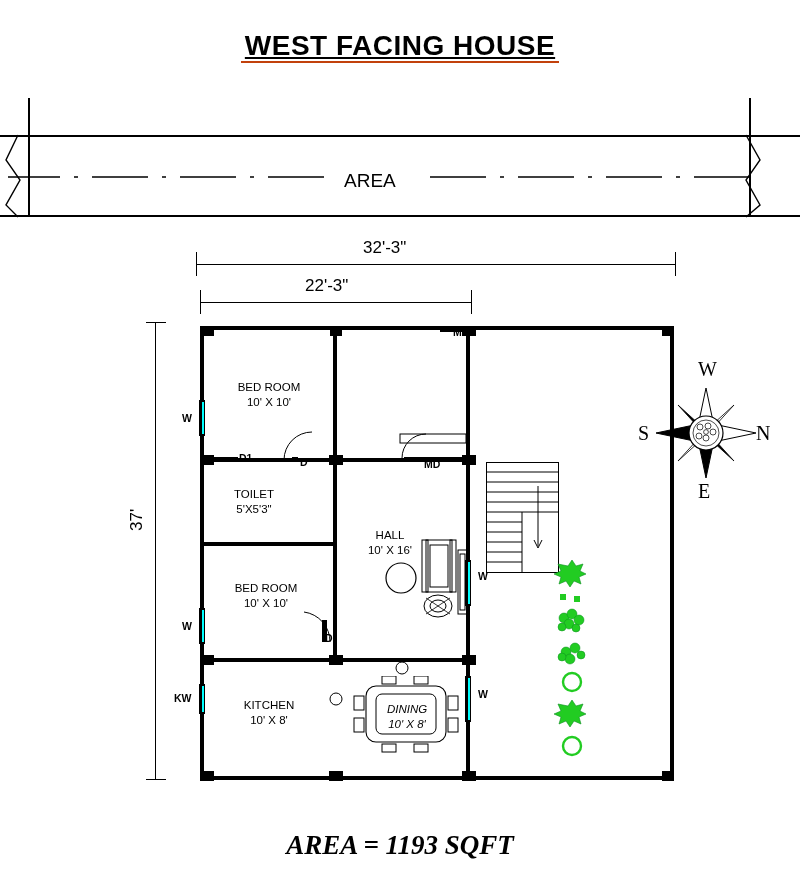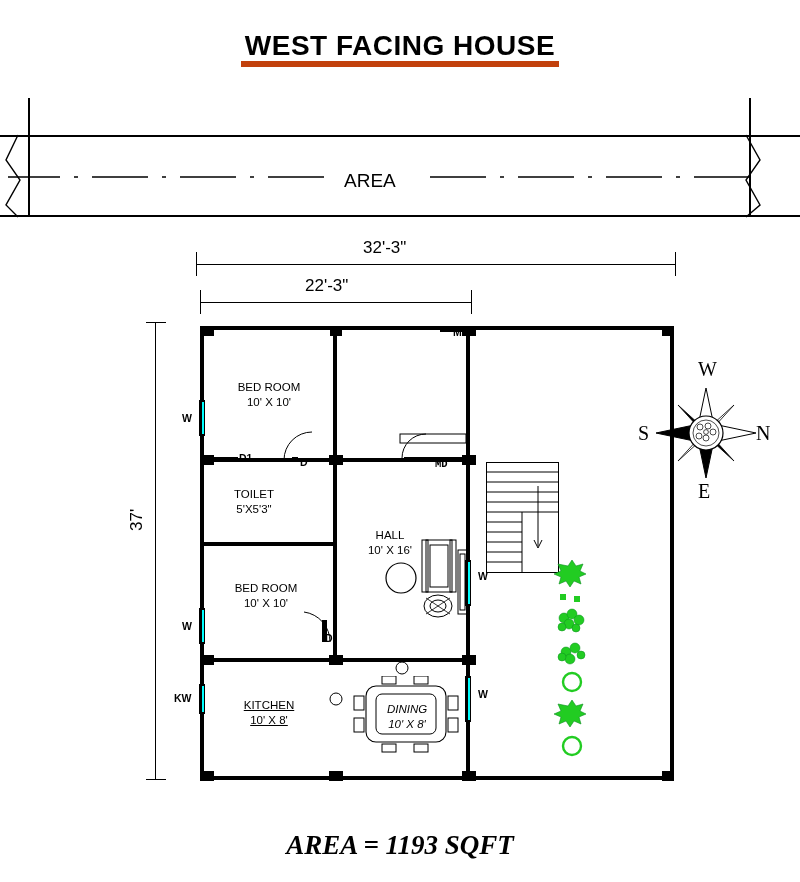--- a/index.html
+++ b/index.html
@@ -1,20 +1,20 @@
 <!DOCTYPE html>
 <html><head>
 <meta charset="utf-8">
 <style>
   html,body{margin:0;padding:0;background:#ffffff;}
   body{width:800px;height:882px;position:relative;font-family:"Liberation Serif",serif;color:#000;overflow:hidden;}
   .abs{position:absolute;}
   .line{position:absolute;background:#000;}
   .ttl{position:absolute;width:100%;text-align:center;top:30px;font-family:"Liberation Sans",sans-serif;font-weight:bold;font-size:28px;letter-spacing:.5px;}
-  .ttl span{border-bottom:6px solid #c2410c;padding:0 4px;}
+  .ttl span{border-bottom:2px solid #c2410c;padding:0 4px;text-decoration:underline;}
   .area{position:absolute;width:100%;text-align:center;top:830px;font-family:"Liberation Serif",serif;font-weight:bold;font-style:italic;font-size:27px;}
   .roadlbl{position:absolute;font-family:"Liberation Sans",sans-serif;font-size:19px;left:336px;top:170px;background:#fff;padding:0 8px;}
   .dimlbl{position:absolute;font-family:"Liberation Sans",sans-serif;font-size:17px;background:#fff;padding:0 5px;}
   .rm{position:absolute;text-align:center;font-family:"Liberation Sans",sans-serif;font-size:11.5px;line-height:1.32;}
   .tag{position:absolute;font-family:"Liberation Sans",sans-serif;font-size:10.5px;font-weight:bold;}
   .wall{position:absolute;background:#000;}
   .pier{position:absolute;background:#000;}
   .thin{position:absolute;background:#000;}
   .cyanline{position:absolute;background:#0ff;}
   svg{display:block;}
@@ -239,31 +239,31 @@
       <div>5'X5'3"</div>
   </div>
   <div class="rm" style="left:355px;top:528px;width:70px;">
     <div>HALL</div>
       <div>10' X 16'</div>
   </div>
   <div class="rm" style="left:222px;top:581px;width:88px;">
     <div>BED ROOM</div>
       <div>10' X 10'</div>
   </div>
-  <div class="rm" style="left:228px;top:698px;width:82px;text-decoration:underline;">
+  <div class="rm" style="left:228px;top:698px;width:82px;">
     <div>KITCHEN</div>
       <div>10' X 8'</div>
   </div>
   <div class="rm" style="left:372px;top:702px;width:70px;font-style:italic;">
     <div>DINING</div>
       <div>10' X 8'</div>
   </div>
 
   <div class="tag" style="left:453px;top:326px;">MG</div>
-  <div class="tag" style="left:435px;top:458px;font-family:Liberation Mono, monospace;">MD</div>
+  <div class="tag" style="left:424px;top:458px;">MD</div>
   <div class="tag" style="left:239px;top:452px;text-align:center;">D1</div>
   <div class="tag" style="left:300px;top:456px;">D</div>
   <div class="tag" style="left:325px;top:632px;">D</div>
   <div class="tag" style="left:182px;top:412px;">W</div>
   <div class="tag" style="left:182px;top:620px;">W</div>
   <div class="tag" style="left:174px;top:692px;">KW</div>
   <div class="tag" style="left:478px;top:570px;">W</div>
   <div class="tag" style="left:478px;top:688px;">W</div>
 </div>
 

